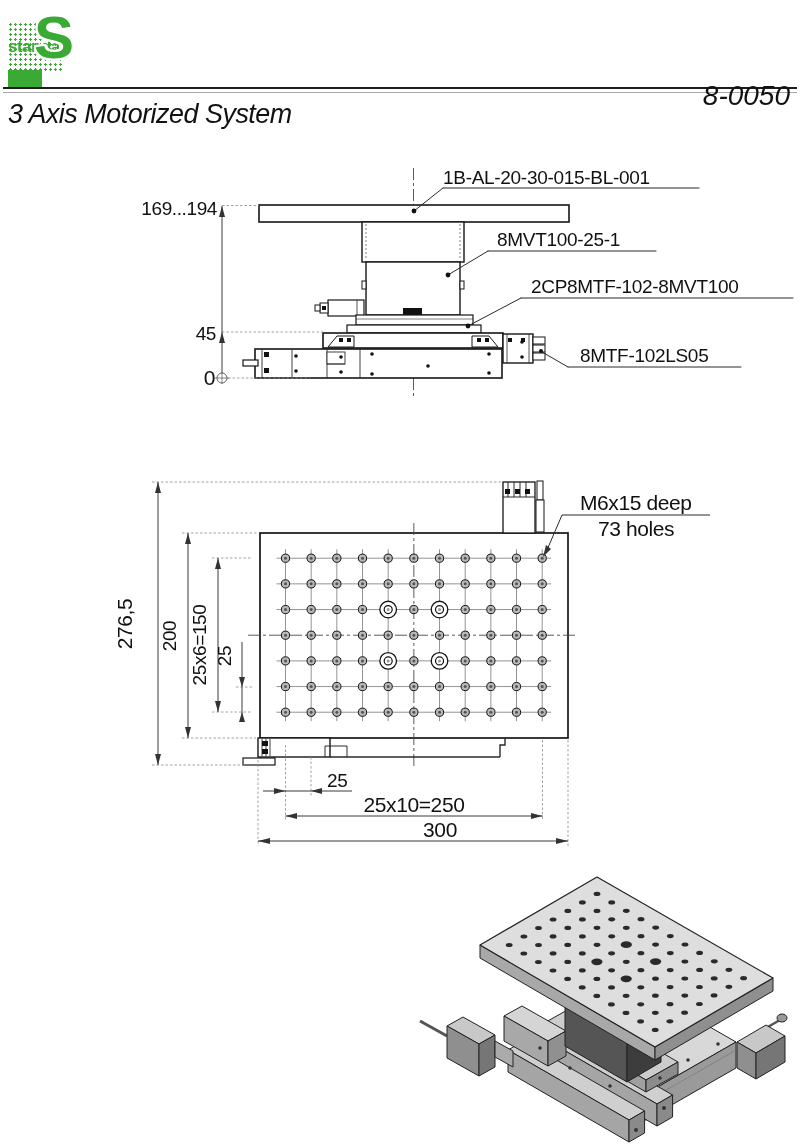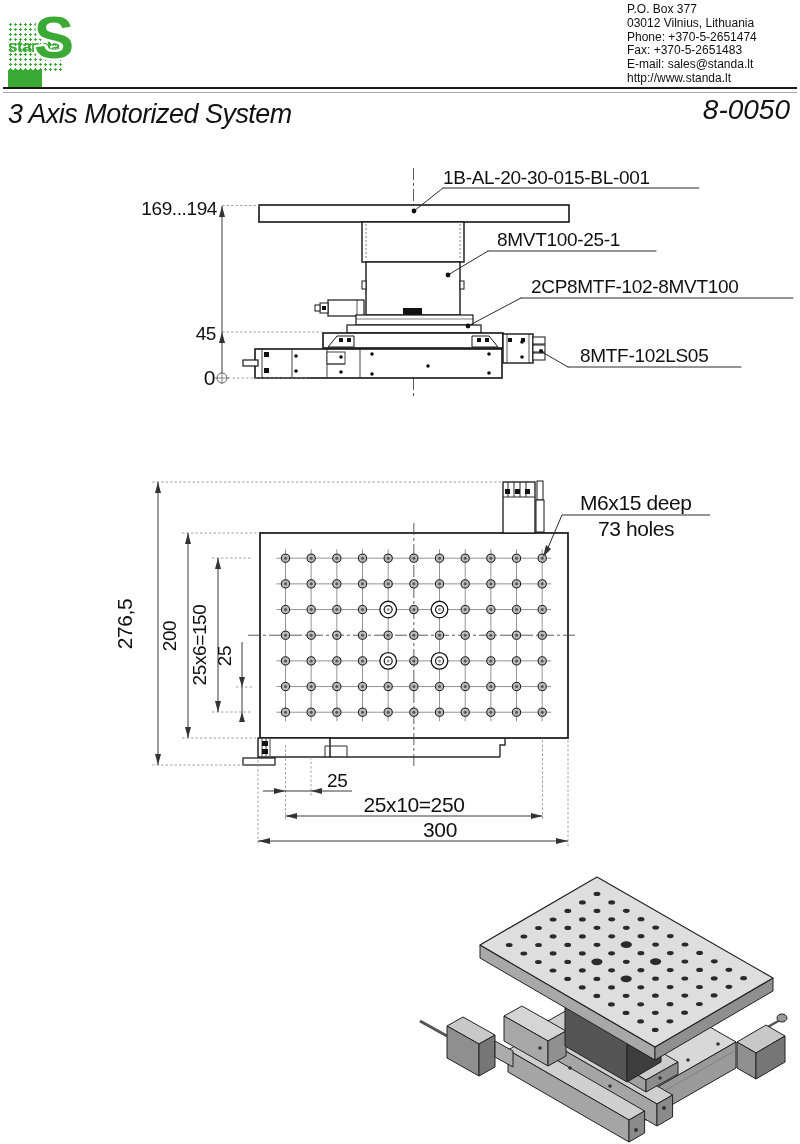--- a/index.html
+++ b/index.html
@@ -22,21 +22,21 @@
                 -2px -2px 0 #fff,2px 2px 0 #fff,-2px 2px 0 #fff,2px -2px 0 #fff;}
   .logo-block{position:absolute;left:0;top:68px;width:34px;height:18px;background:#3aaa35;}
   .tagline{position:absolute;left:85px;top:66px;font-size:13.5px;color:#111;}
   .contact{position:absolute;left:627px;top:3px;font-size:12px;line-height:13.8px;color:#111;}
   .contact span{display:block;}
   .rule-a{position:absolute;left:3px;top:87px;width:794px;height:0;
     border-top:2.5px solid #1c1c1c;}
   .rule-b{position:absolute;left:3px;top:92px;width:794px;height:1px;background:#a9a9a9;}
   .title{position:absolute;left:8px;top:98px;font-size:28px;font-style:italic;
     letter-spacing:-.5px;transform:scaleX(.96);transform-origin:left;}
-  .docnum{position:absolute;right:10px;top:94px;font-size:28px;font-style:italic;}
+  .docnum{position:absolute;right:10px;top:80px;font-size:28px;font-style:italic;}
   
   svg.drawing{position:absolute;left:0;top:0;}
   svg .lbl{font-family:"Liberation Sans",sans-serif;font-size:19px;fill:#111;letter-spacing:-.3px;}
   svg .dim{font-family:"Liberation Sans",sans-serif;font-size:19px;fill:#111;letter-spacing:-.4px;}
   svg .dim-big{font-family:"Liberation Sans",sans-serif;font-size:21px;fill:#111;letter-spacing:-.4px;}
   svg .out{stroke:#161616;fill:#fff;}
   svg .thin{stroke:#2a2a2a;fill:none;}
   svg .dimline{stroke:#3a3a3a;stroke-width:1;fill:none;}
   svg .ext{stroke:#8a8a8a;stroke-width:.8;fill:none;stroke-dasharray:2.5 2;}
   svg .arr{fill:#333;stroke:none;}
@@ -46,28 +46,20 @@
 </head>
 <body>
 
 <div class="page">
 
   <div class="logo">
     <span class="logo-word">standa</span>
     <span class="logo-dots"></span>
     <span class="logo-s">S</span>
     <span class="logo-block"></span>
-  </div>
-  <div class="contact">
-    <span>P.O. Box 377</span>
-    <span>03012 Vilnius, Lithuania</span>
-    <span>Phone: +370-5-2651474</span>
-    <span>Fax: +370-5-2651483</span>
-    <span>E-mail: sales@standa.lt</span>
-    <span>http://www.standa.lt</span>
   </div>
   <div class="rule-a"></div>
   <div class="rule-b"></div>
   <div class="title">3 Axis Motorized System</div>
   <div class="docnum">8-0050</div>
 
   <svg class="drawing" width="800" height="1144" viewBox="0 0 800 1144">
 
     <g>
 

